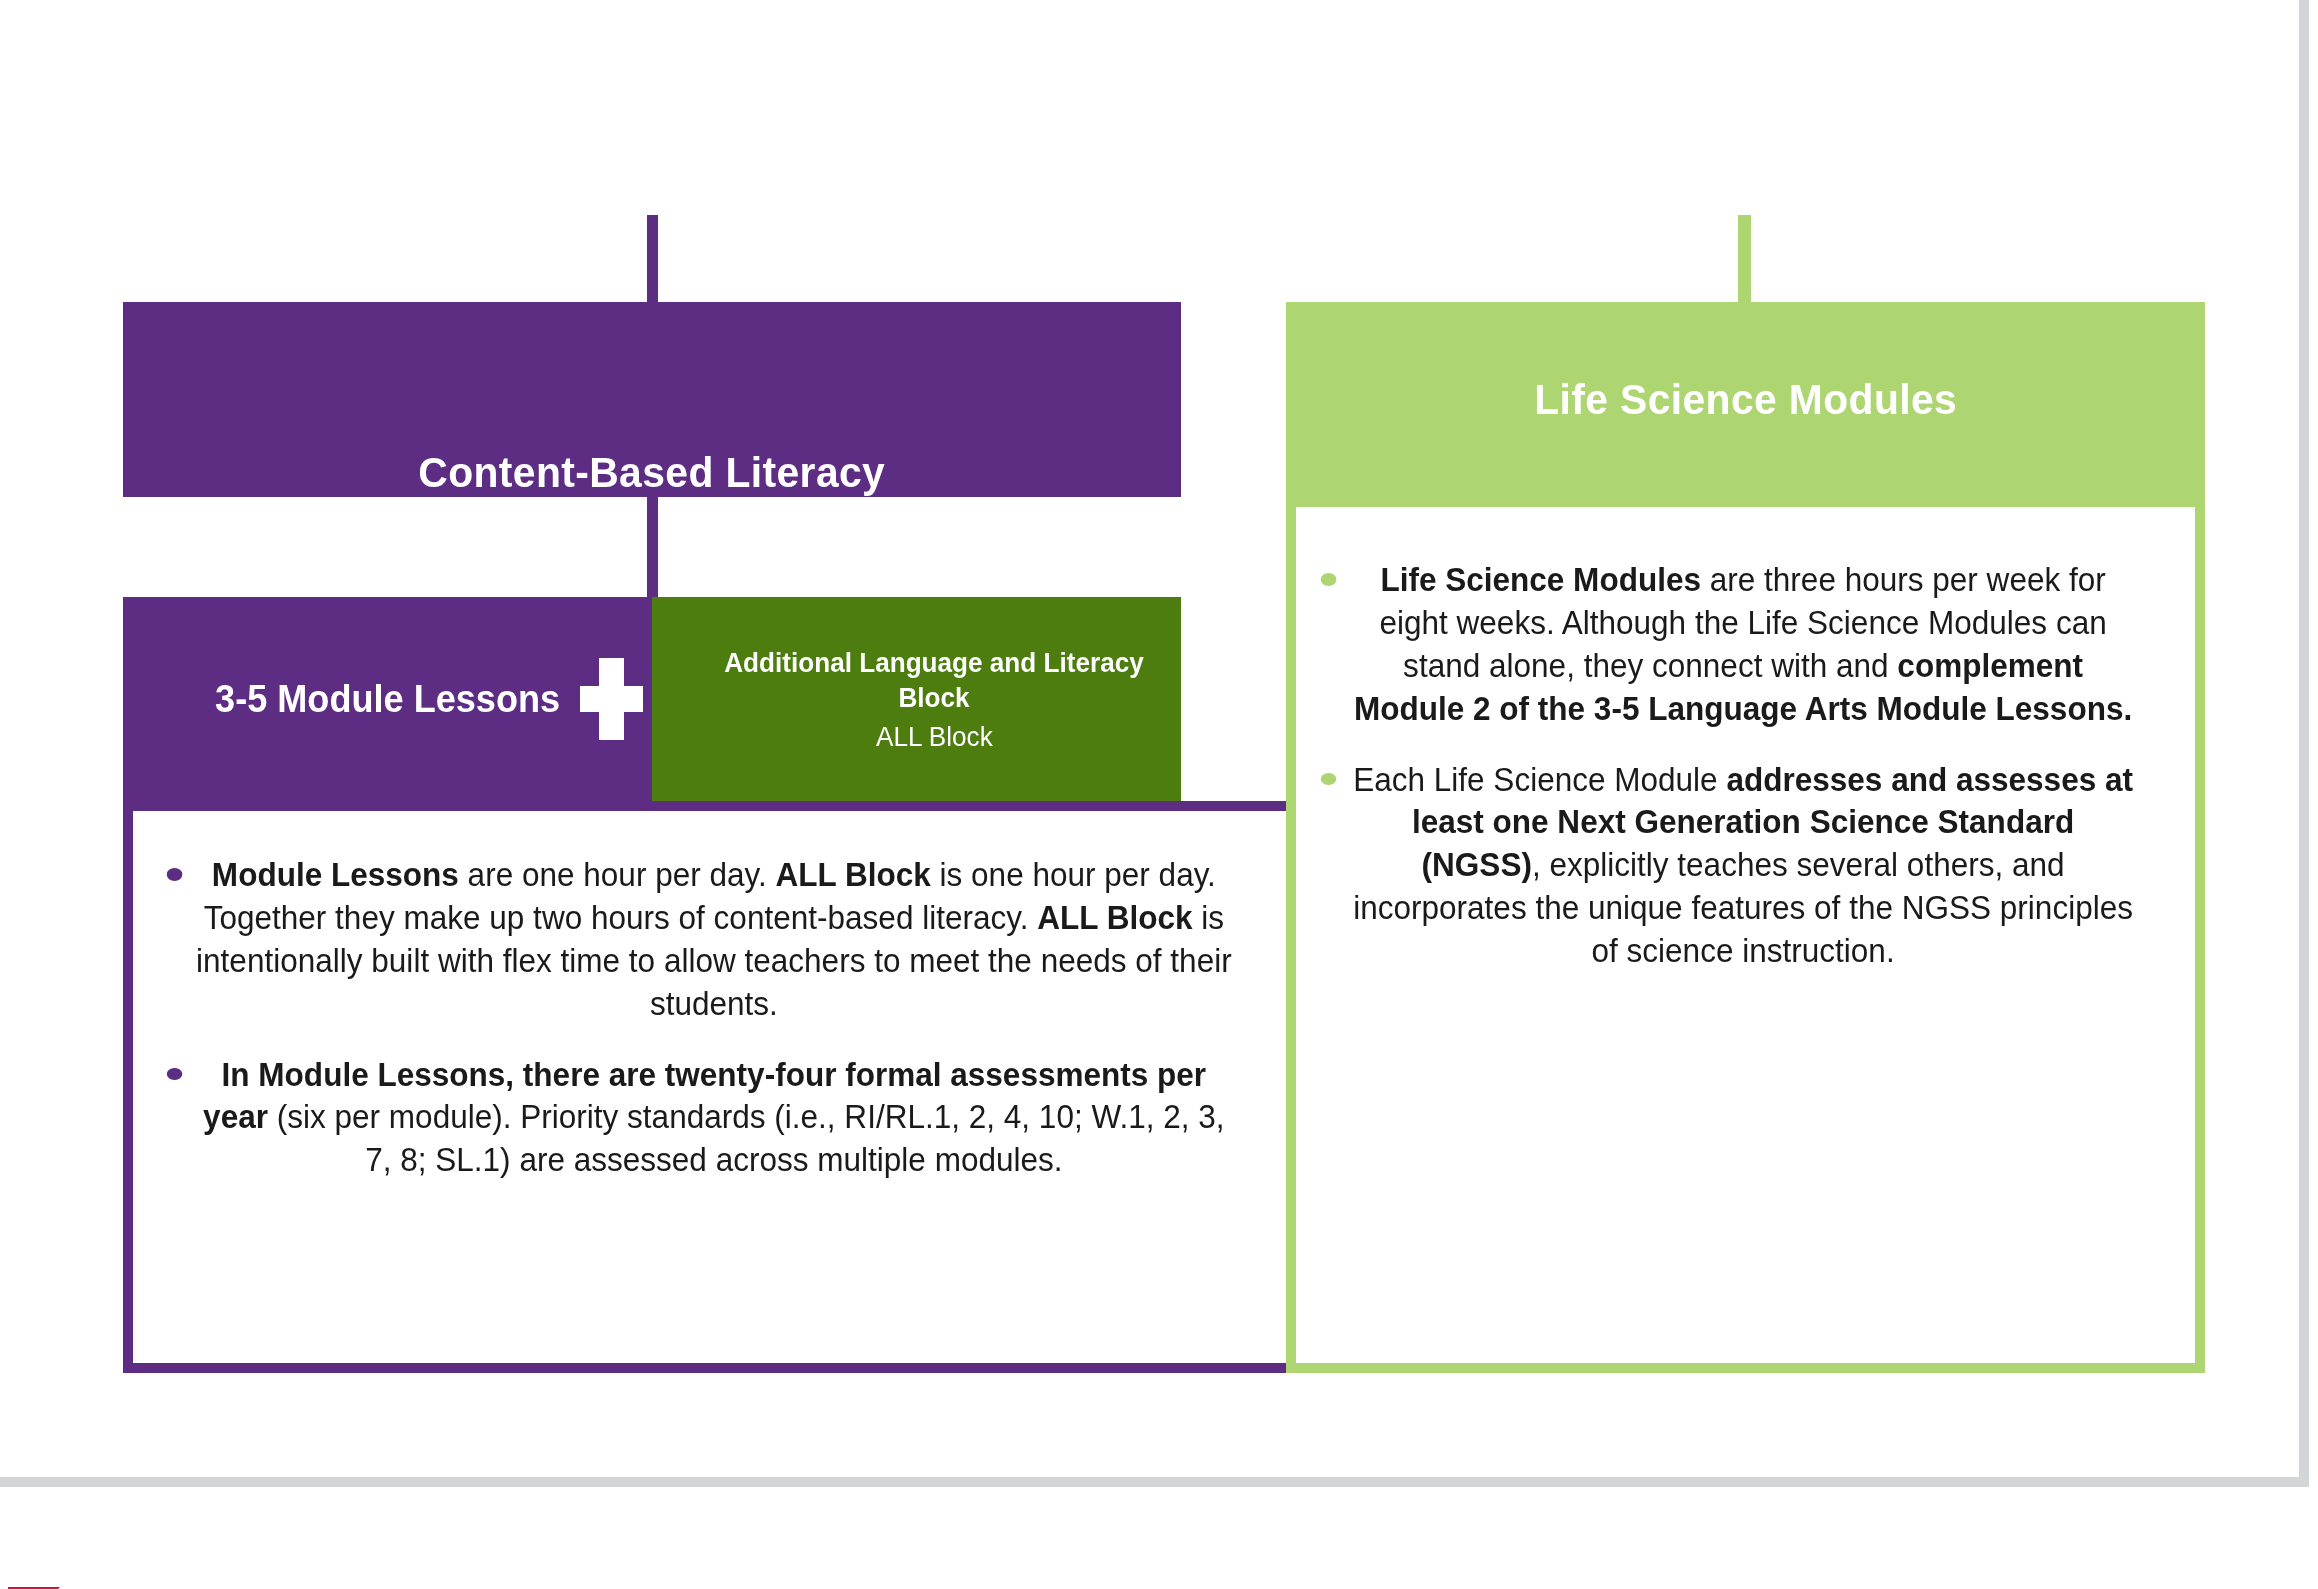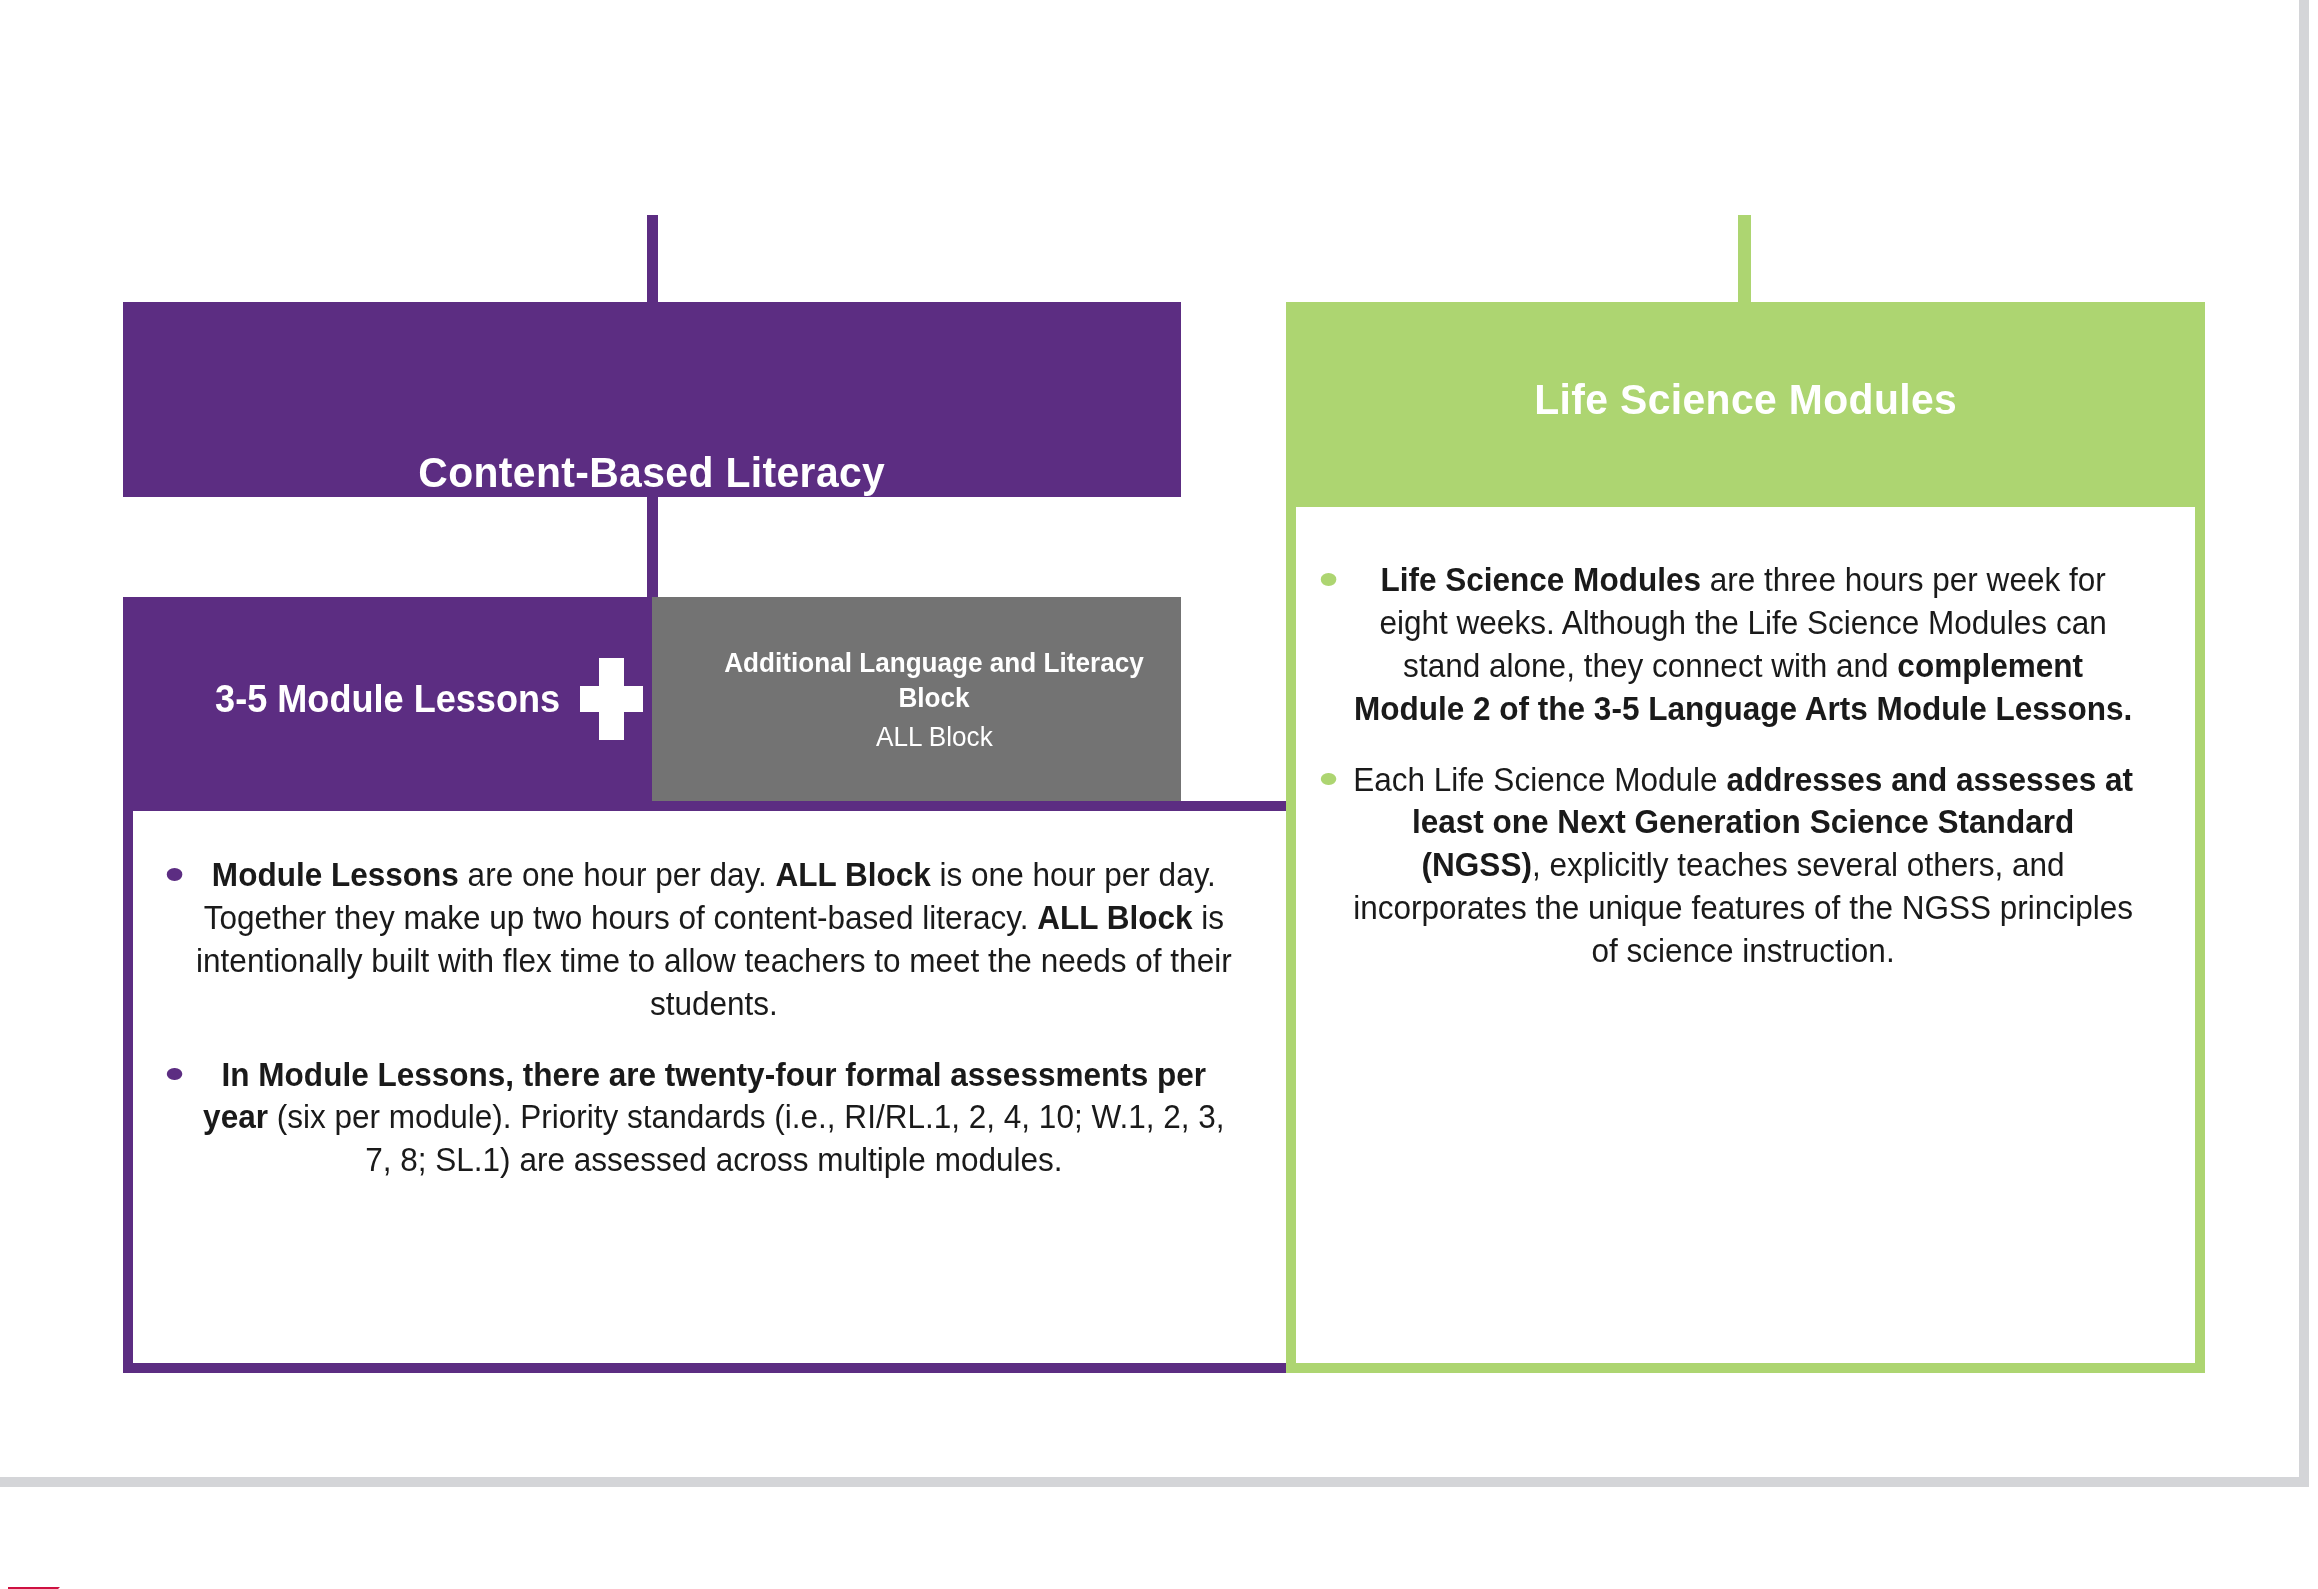--- a/index.html
+++ b/index.html
@@ -132,21 +132,21 @@
   .split-left .sl-label {
     color: #ffffff;
     font-weight: bold;
     font-size: 38px;
     line-height: 1.25;
     text-align: center;
     transform: scaleX(0.95);
   }
   .split-right {
     width: 529px;
-    background: #737373;
+    background: #4d7c0f;
     display: flex;
     flex-direction: column;
     align-items: center;
     justify-content: center;
     box-sizing: border-box;
     padding-left: 35px;
   }
   .split-right .sr-label {
     color: #ffffff;
     font-weight: bold;

